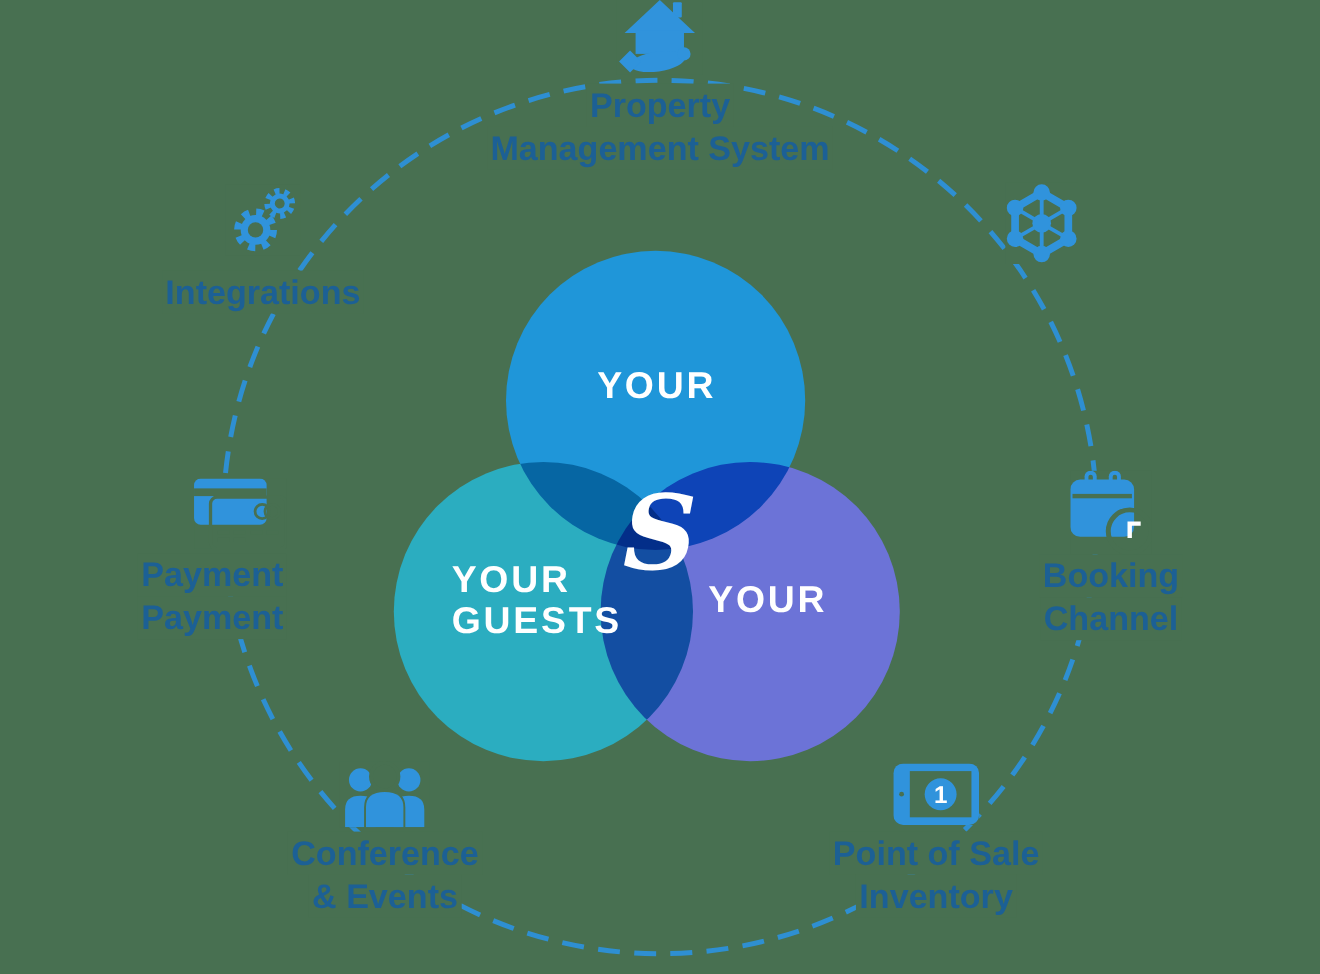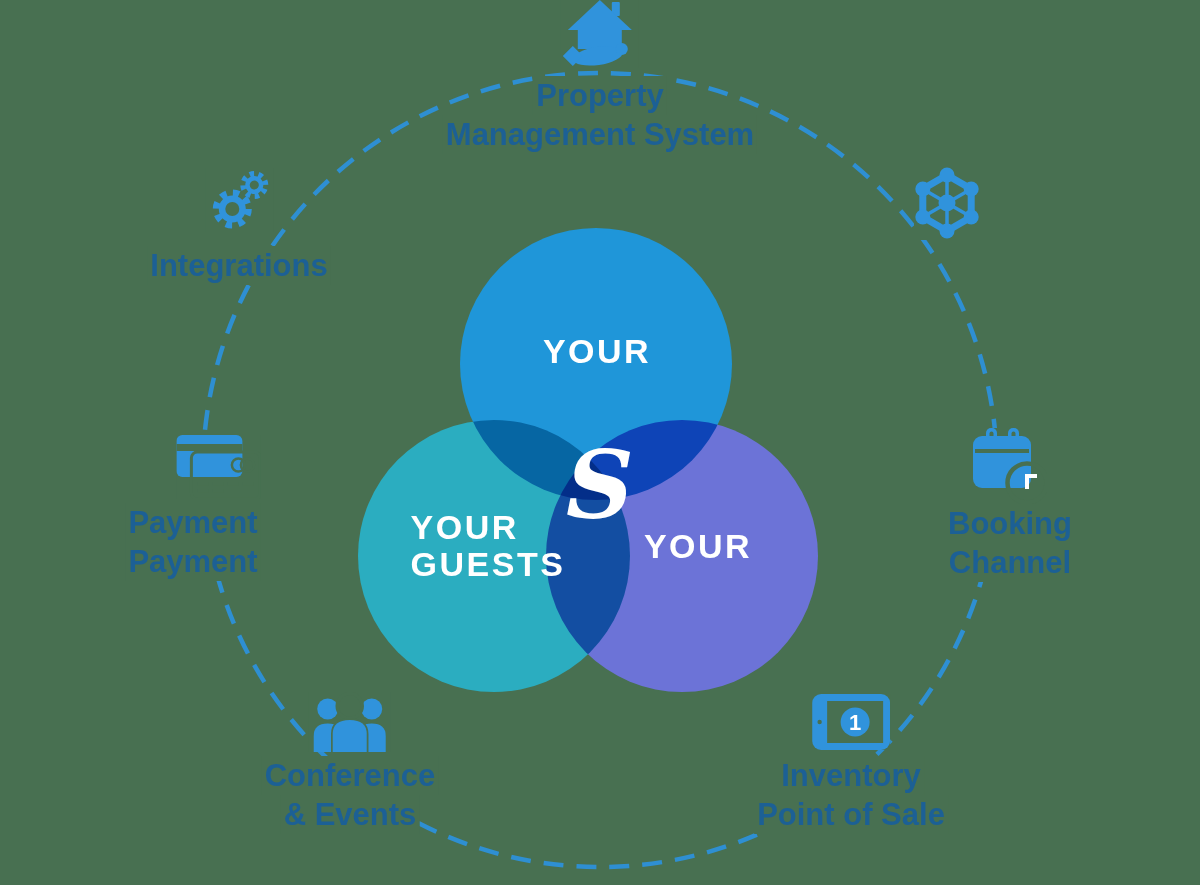--- a/index.html
+++ b/index.html
@@ -201,18 +201,18 @@
     <div class="icon-wrap">
       <svg width="78" height="56" viewBox="0 0 78 56">
         <rect class="ic" x="0" y="0" width="78" height="56" rx="9"></rect>
         <rect class="ko" x="15" y="7" width="56" height="42"></rect>
         <circle class="ko" cx="7.5" cy="28" r="2.2"></circle>
         <circle class="ic" cx="43" cy="28" r="14.5"></circle>
         <text class="badge-num" x="43" y="36" text-anchor="middle">1</text>
       </svg>
     </div>
     <div class="node-label">
+      <span class="line">Point of Sale</span>
       <span class="line">Inventory</span>
-      <span class="line">Point of Sale</span>
     </div>
   </div>
 
 </div>
 
 </body></html>

